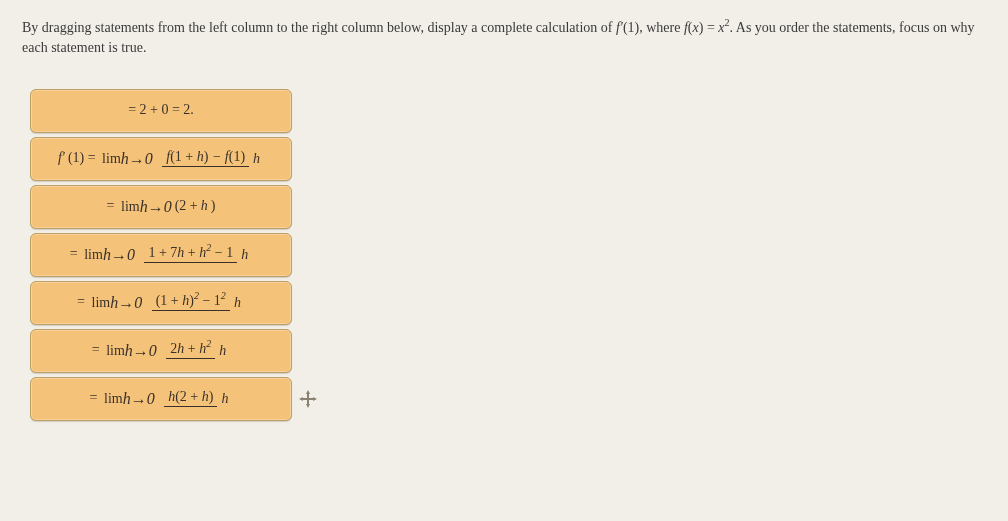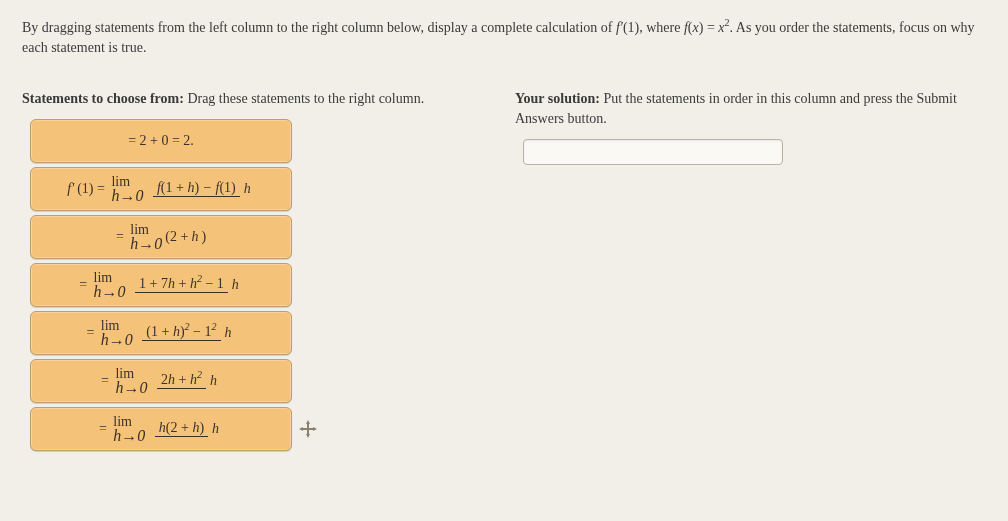--- a/index.html
+++ b/index.html
@@ -32,21 +32,21 @@
       justify-content: center;
       cursor: grab;
       box-shadow: inset 0 0 0 1px rgba(255,255,255,0.25), 0 1px 1px rgba(0,0,0,0.15);
       color: #3a3029;
     }
     .math { font-family: 'Times New Roman', serif; font-style: italic; display: flex; align-items: center; gap: 3px; white-space: nowrap; }
     .rm { font-style: normal; }
     .frac { display: inline-flex; align-items: center; line-height: 1.05; vertical-align: middle; }
     .frac .num { border-bottom: 1px solid #3a3029; padding: 0 4px 1px; }
     .frac .den { padding: 1px 4px 0; }
-    .lim { display: inline-flex; flex-direction: column; line-height: 0.95; }
+    .lim { display: inline-flex; flex-direction: row; align-items: center; line-height: 0.95; }
     .lim .top { font-style: normal; }
     .lim .bot { font-size: 16px; font-style: italic; }
     sup { font-size: 0.72em; vertical-align: super; line-height: 0; }
     .dropzone {
       background: #fbf9f4;
       border: 1px solid #b9b4a8;
       border-radius: 4px;
       width: 260px;
       height: 26px;
       margin-left: 8px;
@@ -65,23 +65,20 @@
   </style>
 </head>
 <body>
 
 <div class="instructions">
   By dragging statements from the left column to the right column below, display a complete calculation of <span class="italic-fn">f′</span>(1), where <span class="italic-fn">f</span>(<span class="italic-fn">x</span>) = <span class="italic-fn">x</span><sup>2</sup>. As you order the statements, focus on why each statement is true.
 </div>
 
 <div class="columns">
   <div class="col">
-    <div class="col-header">
-      <b>Statements to choose from:</b><span> Drag these statements to the right column.</span>
-    </div>
     <div class="statements">
 
       <div class="stmt">
         <span class="math">
             <span class="rm">=&nbsp;2&nbsp;+&nbsp;0&nbsp;=&nbsp;2.</span>
           </span>
       </div>
 
       <div class="stmt">
         <span class="math">
@@ -170,19 +167,13 @@
             <polygon points="18,9 14,7 14,11" fill="#8a8170"></polygon>
             <rect x="8" y="4" width="2" height="10" fill="#8a8170"></rect>
             <rect x="4" y="8" width="10" height="2" fill="#8a8170"></rect>
           </svg>
         </span>
       </div>
 
     </div>
   </div>
 
-  <div class="col">
-    <div class="col-header">
-      <b>Your solution:</b><span> Put the statements in order in this column and press the Submit Answers button.</span>
-    </div>
-    <div class="dropzone"></div>
-  </div>
 </div>
 
 </body></html>

